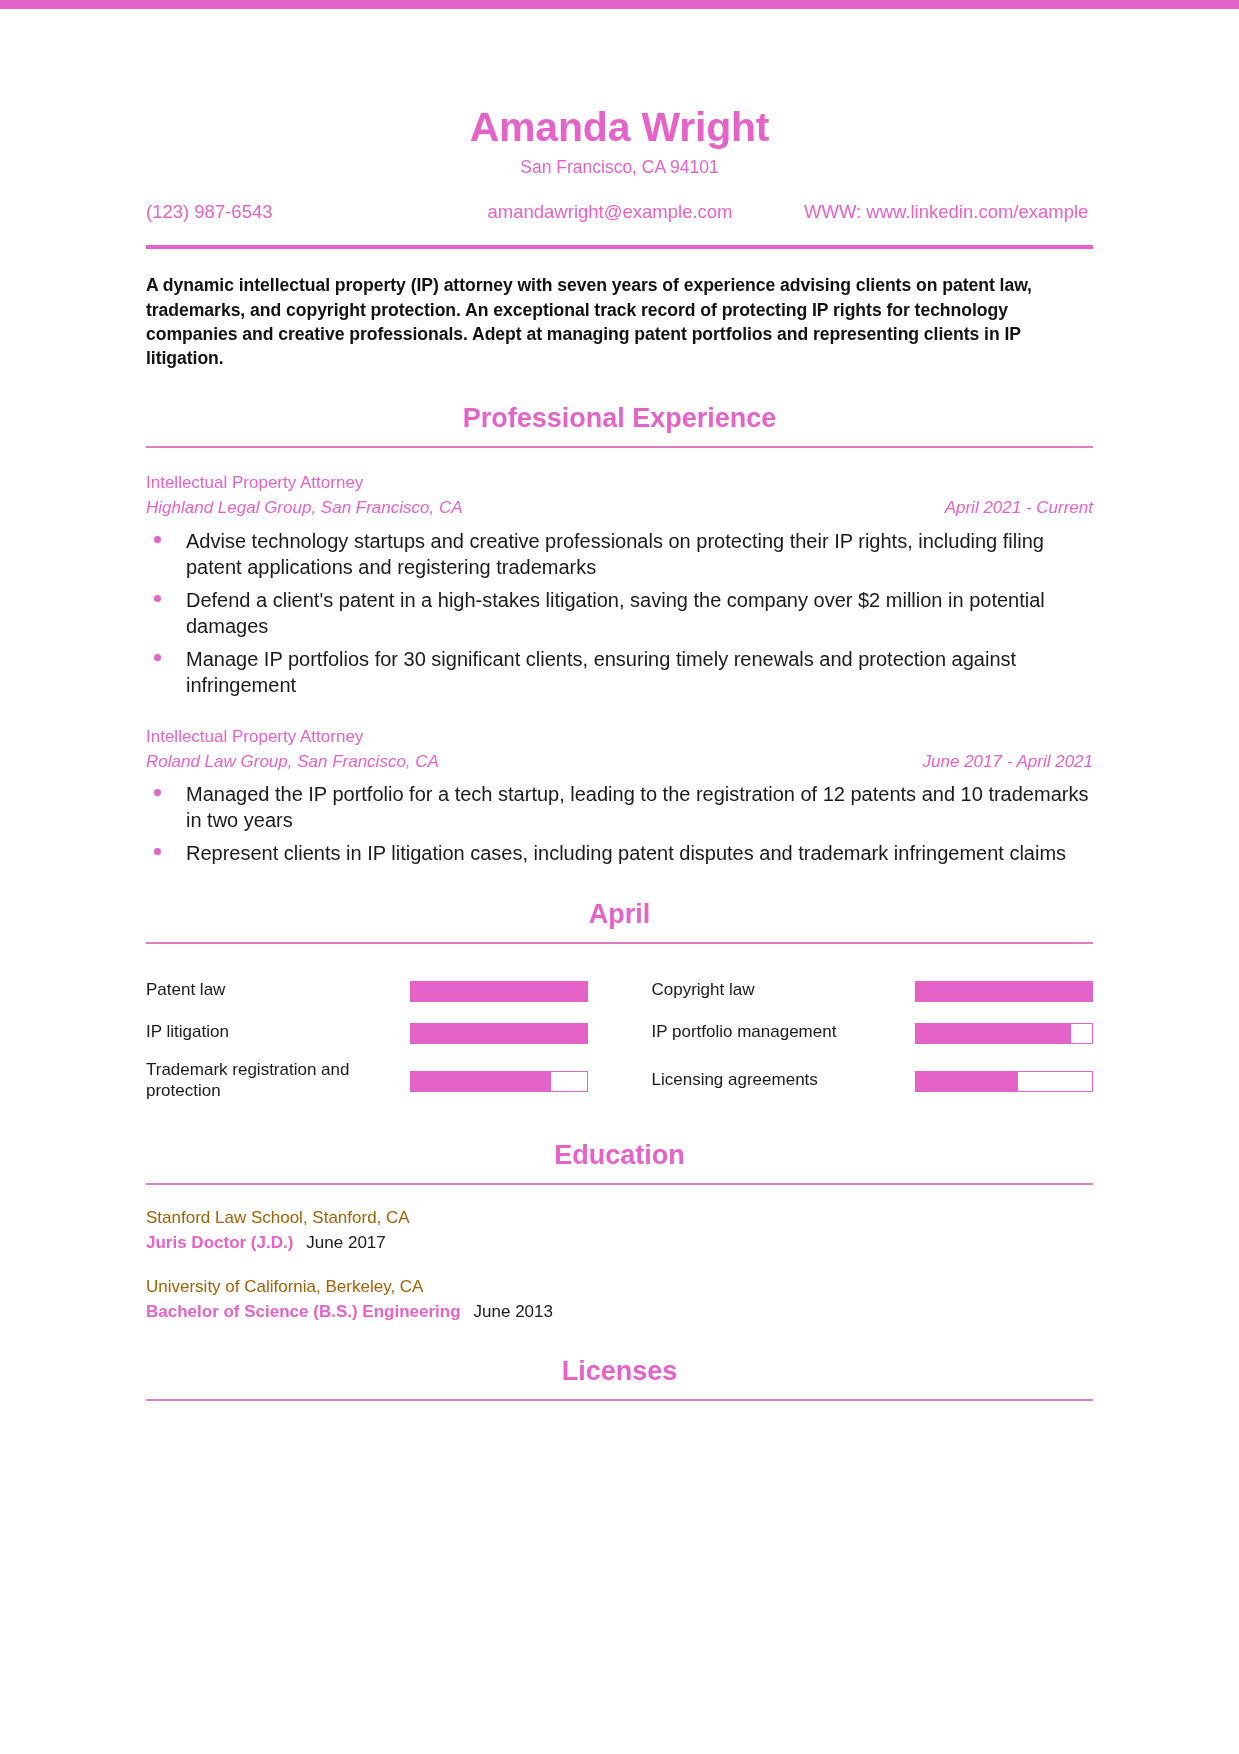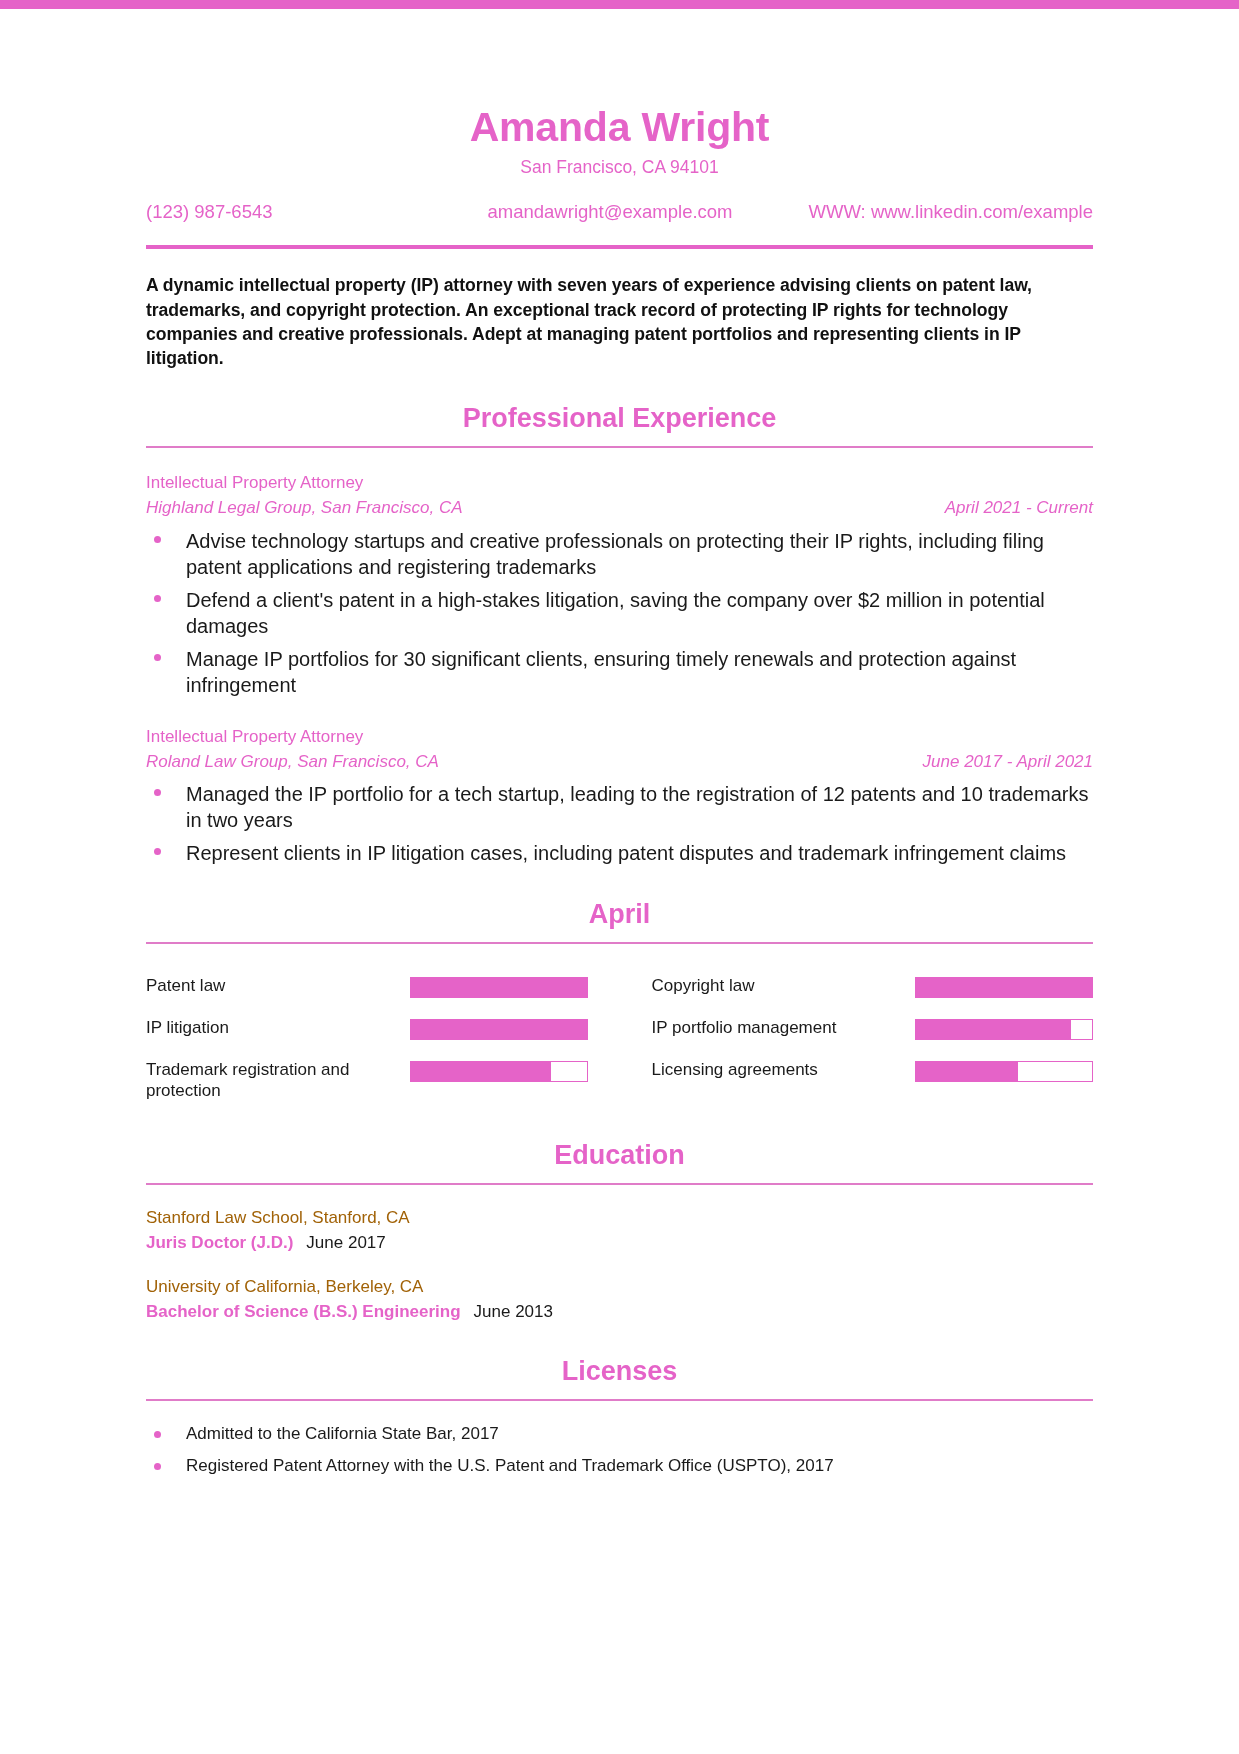--- a/index.html
+++ b/index.html
@@ -65,21 +65,21 @@
   .contact-phone {
     width: 29%;
     text-align: left;
   }
   .contact-email {
     width: 40%;
     text-align: center;
   }
   .contact-web {
     width: 31%;
-    text-align: right;
+    text-align: center;
   }
   .header-rule {
     height: 4px;
     background: #e563c8;
     margin-top: 22px;
   }
 
   
   .summary {
     font-size: 17.6px;
@@ -154,21 +154,21 @@
   
   .skills-grid {
     display: grid;
     grid-template-columns: 1fr 1fr;
     column-gap: 64px;
     row-gap: 0px;
     margin-top: 26px;
   }
   .skill {
     display: flex;
-    align-items: flex-start;
+    align-items: center;
     justify-content: space-between;
     padding: 6px 0 6px 0;
     min-height: 30px;
   }
   .skill-label {
     font-size: 17px;
     color: #1a1a1a;
     line-height: 1.22;
     width: 210px;
     flex: none;
@@ -347,20 +347,16 @@
         <div class="edu-school">University of California, Berkeley, CA</div>
         <div class="edu-line2">
           <span class="edu-degree">Bachelor of Science (B.S.) Engineering</span><span class="edu-date">June 2013</span>
         </div>
       </div>
     </div>
 
     <div class="section">
       <div class="section-title">Licenses</div>
       <div class="section-rule"></div>
-      <ul class="licenses">
-        <li>Admitted to the California State Bar, 2017</li>
-        <li>Registered Patent Attorney with the U.S. Patent and Trademark Office (USPTO), 2017</li>
-      </ul>
     </div>
 
   </div>
 </div>
 
 </body></html>

